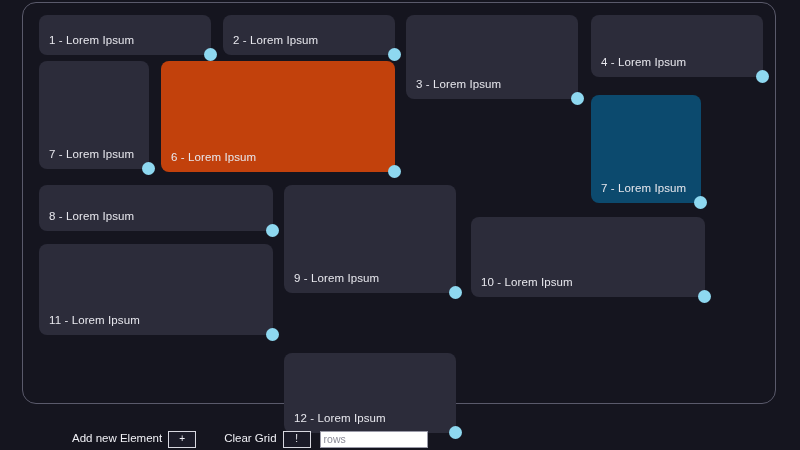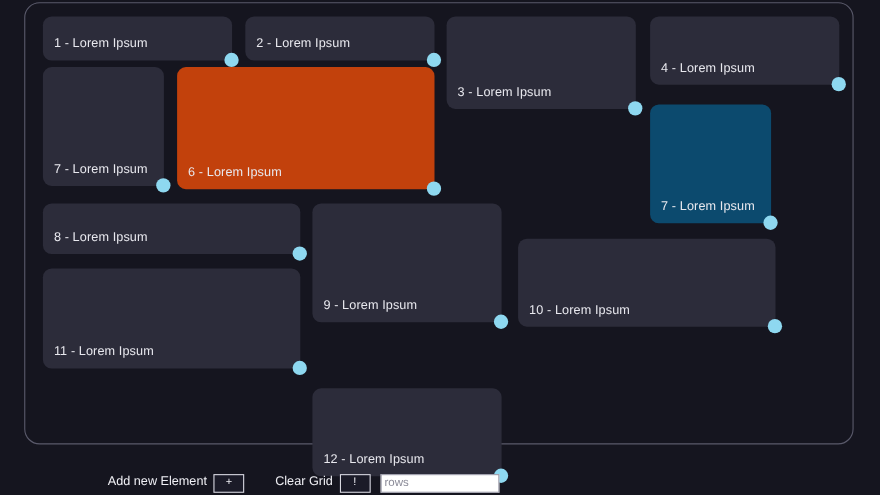--- a/index.html
+++ b/index.html
@@ -67,21 +67,21 @@
   
   #toolbar {
     position: absolute;
     left: 0;
     top: 428px;
     width: 800px;
     height: 22px;
     display: flex;
     align-items: center;
     justify-content: flex-start;
-    padding-left: 98px;
+    padding-left: 72px;
     box-sizing: border-box;
   }
 
   .tool-group {
     display: flex;
     align-items: center;
     gap: 6px;
   }
 
   .tool-label {

